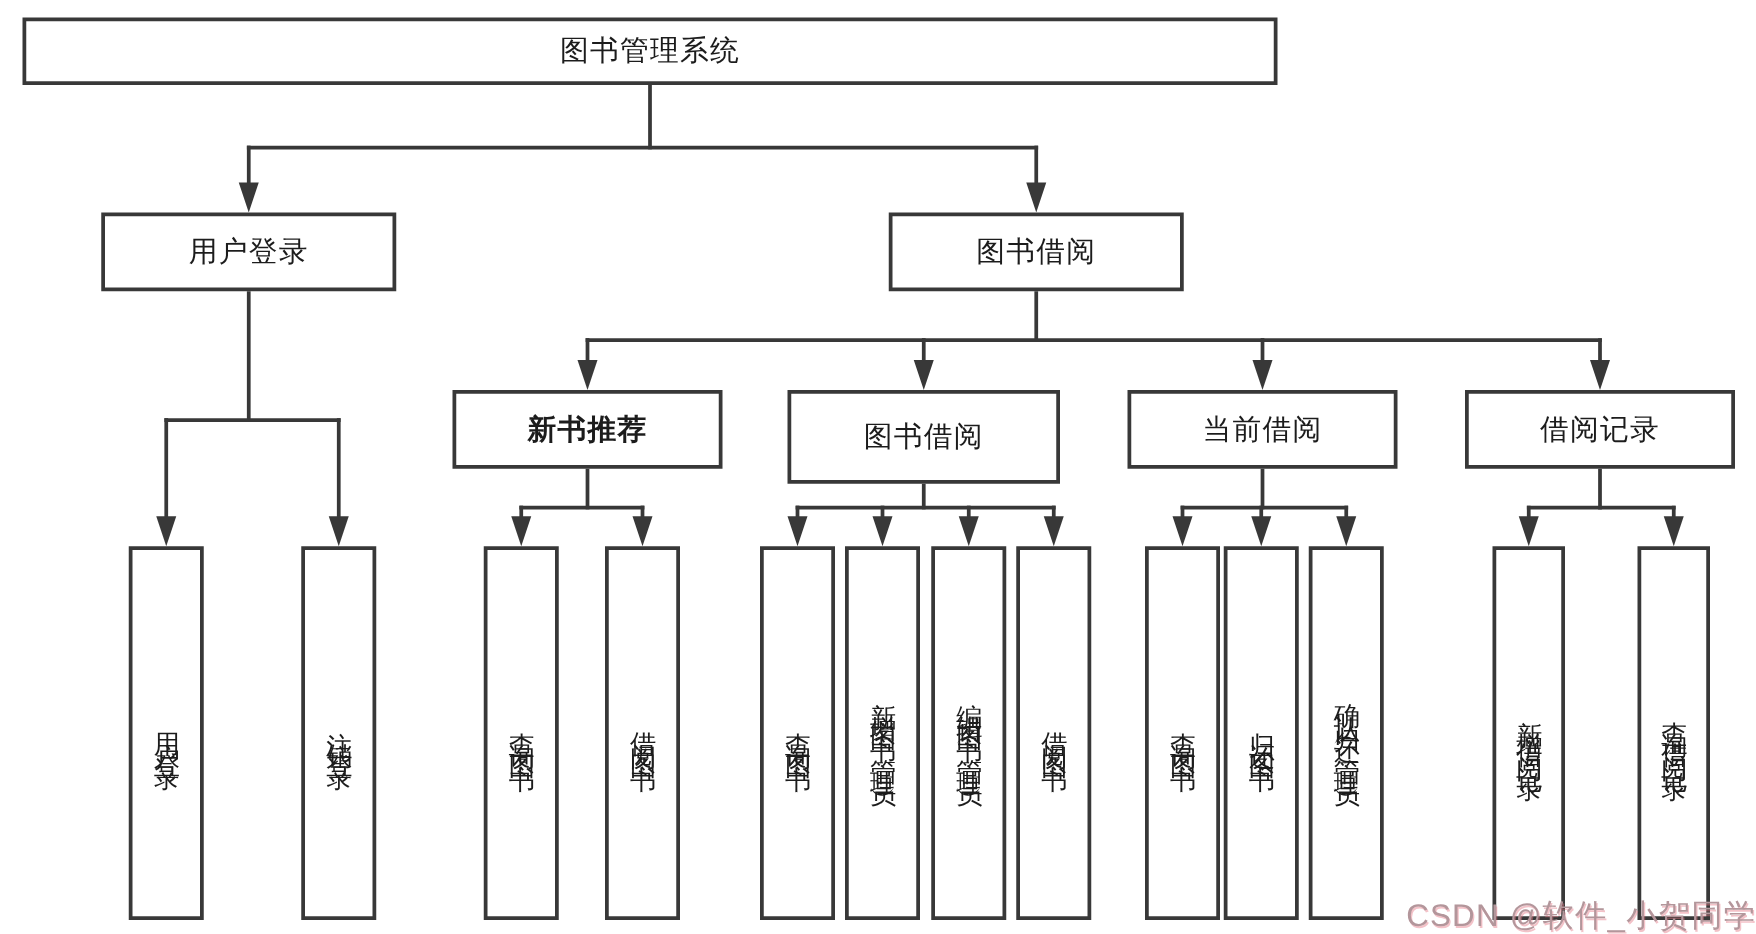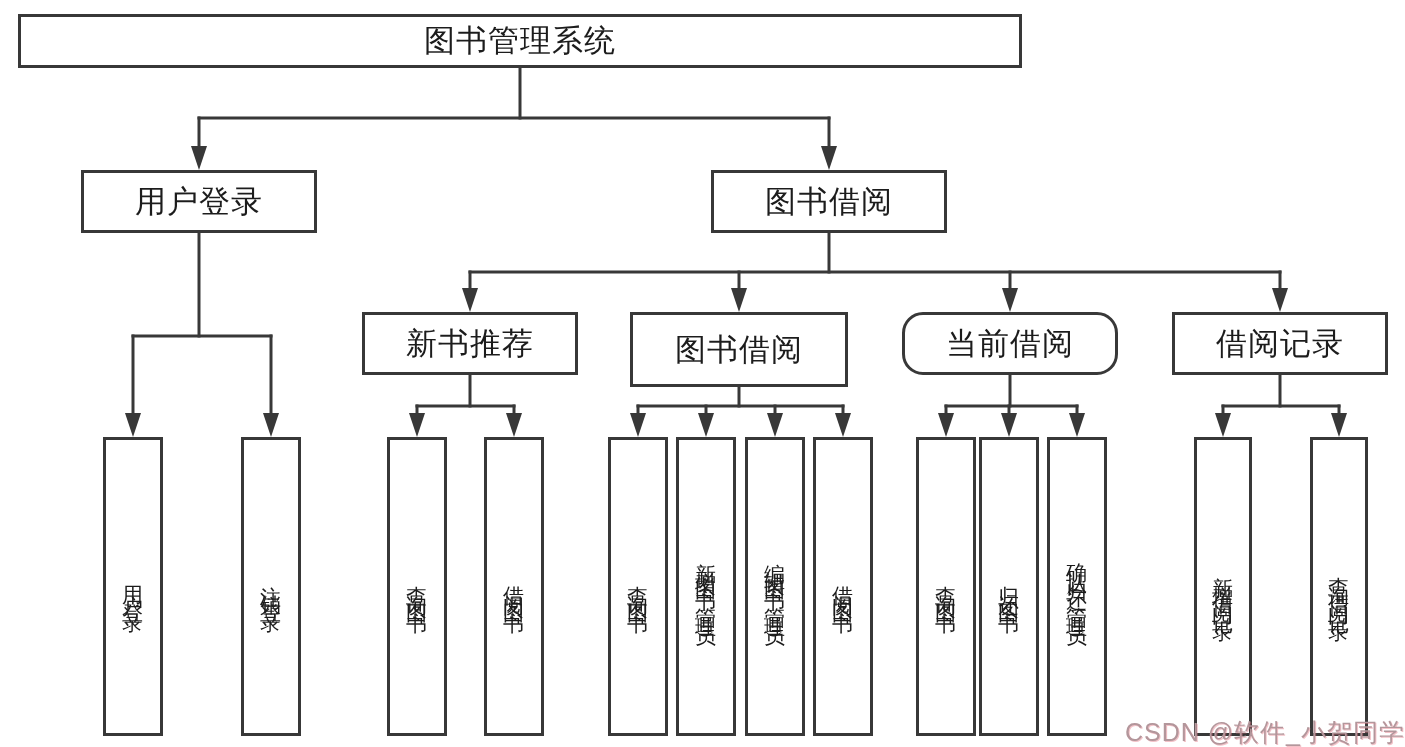--- a/index.html
+++ b/index.html
@@ -22,21 +22,21 @@
     pointer-events: none;
   }
   .node {
     position: absolute;
     box-sizing: border-box;
     border: 3px solid #383838;
     background: #ffffff;
     display: flex;
     align-items: center;
     justify-content: center;
-    font-size: 31px;
+    font-size: 23px;
     letter-spacing: 1px;
     color: #1c1c1c;
     text-align: center;
     line-height: 1.2;
   }
   .node.vertical {
     writing-mode: vertical-rl;
     text-orientation: mixed;
     font-size: 21px;
     letter-spacing: 9px;
@@ -107,23 +107,23 @@
       <line x1="1223" y1="406" x2="1339" y2="406" stroke="#383838" stroke-width="3" stroke-linecap="square"></line>
       <line x1="1223" y1="406" x2="1223" y2="416" stroke="#383838" stroke-width="3" stroke-linecap="square"></line>
       <polygon points="1223,437 1215,413 1231,413" fill="#383838"></polygon>
       <line x1="1339" y1="406" x2="1339" y2="416" stroke="#383838" stroke-width="3" stroke-linecap="square"></line>
       <polygon points="1339,437 1331,413 1347,413" fill="#383838"></polygon>
     </svg>
 
   <div class="node" style="left: 18px; top: 14px; width: 1004px; height: 54px;">图书管理系统</div>
     <div class="node" style="left: 81px; top: 170px; width: 236px; height: 63px;">用户登录</div>
     <div class="node" style="left: 711px; top: 170px; width: 236px; height: 63px;">图书借阅</div>
-    <div class="node" style="left: 362px; top: 312px; width: 216px; height: 63px;">新书推荐</div>
+    <div class="node" style="left: 362px; top: 312px; width: 216px; height: 63px; font-weight: bold;">新书推荐</div>
     <div class="node" style="left: 630px; top: 312px; width: 218px; height: 75px;">图书借阅</div>
-    <div class="node" style="left: 902px; top: 312px; width: 216px; height: 63px; border-radius: 21px;">当前借阅</div>
+    <div class="node" style="left: 902px; top: 312px; width: 216px; height: 63px;">当前借阅</div>
     <div class="node" style="left: 1172px; top: 312px; width: 216px; height: 63px;">借阅记录</div>
     <div class="node vertical" style="left: 103px; top: 437px; width: 60px; height: 299px;">用户登录</div>
     <div class="node vertical" style="left: 241px; top: 437px; width: 60px; height: 299px;">注销登录</div>
     <div class="node vertical" style="left: 387px; top: 437px; width: 60px; height: 299px;">查询图书</div>
     <div class="node vertical" style="left: 484px; top: 437px; width: 60px; height: 299px;">借阅图书</div>
     <div class="node vertical" style="left: 608px; top: 437px; width: 60px; height: 299px;">查询图书</div>
     <div class="node vertical" style="left: 676px; top: 437px; width: 60px; height: 299px;">新增图书（管理员）</div>
     <div class="node vertical" style="left: 745px; top: 437px; width: 60px; height: 299px;">编辑图书（管理员）</div>
     <div class="node vertical" style="left: 813px; top: 437px; width: 60px; height: 299px;">借阅图书</div>
     <div class="node vertical" style="left: 916px; top: 437px; width: 60px; height: 299px;">查询图书</div>

